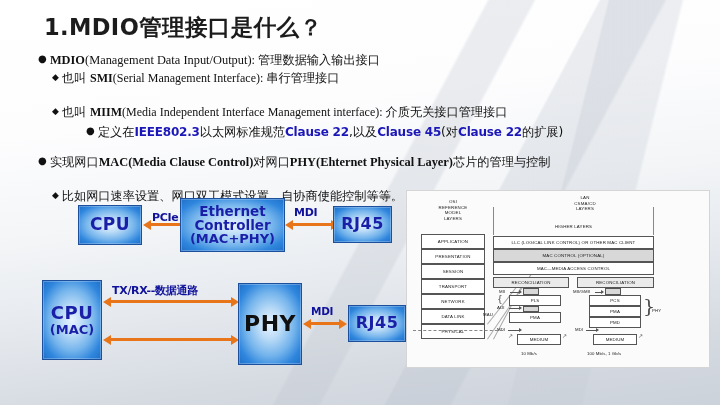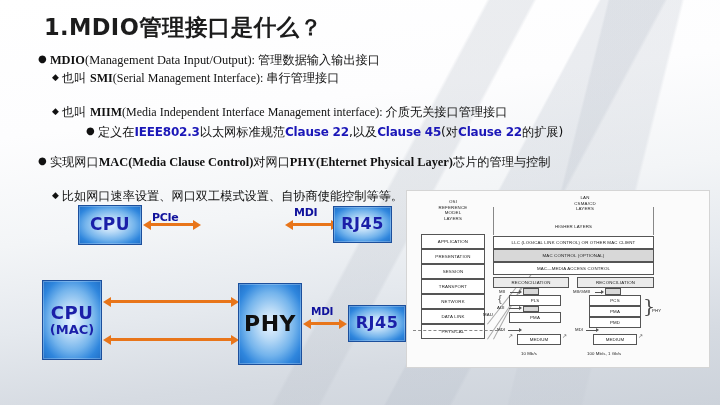--- a/index.html
+++ b/index.html
@@ -108,34 +108,40 @@
   <div class="bline lvl1" id="l5"><span class="dot">● </span><span class="cn">实现网口</span><span class="b">MAC(Media Clause Control)</span><span class="cn">对网口</span><span class="b">PHY(Ehternet Physical Layer)</span><span class="cn">芯片的管理与控制</span></div>
   <div class="bline lvl2" id="l6"><span class="dia">◆ </span><span class="cn">比如网口速率设置、网口双工模式设置、自协商使能控制等等。</span></div>
 
   <div class="box" style="left:78px;top:205px;width:62px;height:38px;">
     <span class="btxt" style="font-size:17px;letter-spacing:.5px;">CPU</span>
   </div>
 
   <div class="arrow" style="left:150px;top:223px;width:44px;"></div>
   <div class="lbl nav" style="left:152px;top:211px;font-size:11px;">PCIe</div>
 
+  <div class="box" style="left:180px;top:198px;width:103px;height:52px;">
+    <span class="btxt" style="font-size:13.5px;">Ethernet</span>
+    <span class="btxt" style="font-size:13.5px;">Controller</span>
+    <span class="btxt" style="font-size:13px;">(MAC+PHY)</span>
+  </div>
 
   <div class="arrow" style="left:292px;top:223px;width:40px;"></div>
   <div class="lbl nav" style="left:294px;top:206px;font-size:11px;">MDI</div>
 
   <div class="box" style="left:333px;top:206px;width:57px;height:35px;">
     <span class="btxt" style="font-size:16px;letter-spacing:.5px;">RJ45</span>
   </div>
 
   <div class="box" style="left:42px;top:280px;width:58px;height:78px;">
     <span class="btxt" style="font-size:18px;letter-spacing:.5px;">CPU</span>
     <span class="btxt" style="font-size:13px;">(MAC)</span>
   </div>
 
   <div class="arrow" style="left:110px;top:300px;width:122px;"></div>
+  <div class="lbl nav" style="left:112px;top:283px;font-size:11px;">TX/RX--数据通路</div>
 
   <div class="arrow" style="left:110px;top:338px;width:122px;"></div>
 
   <div class="box" style="left:238px;top:283px;width:62px;height:80px;">
     <span class="btxt blk" style="font-size:22px;letter-spacing:.5px;">PHY</span>
   </div>
 
   <div class="arrow" style="left:310px;top:322px;width:30px;"></div>
   <div class="lbl nav" style="left:311px;top:305px;font-size:10.5px;">MDI</div>
 

